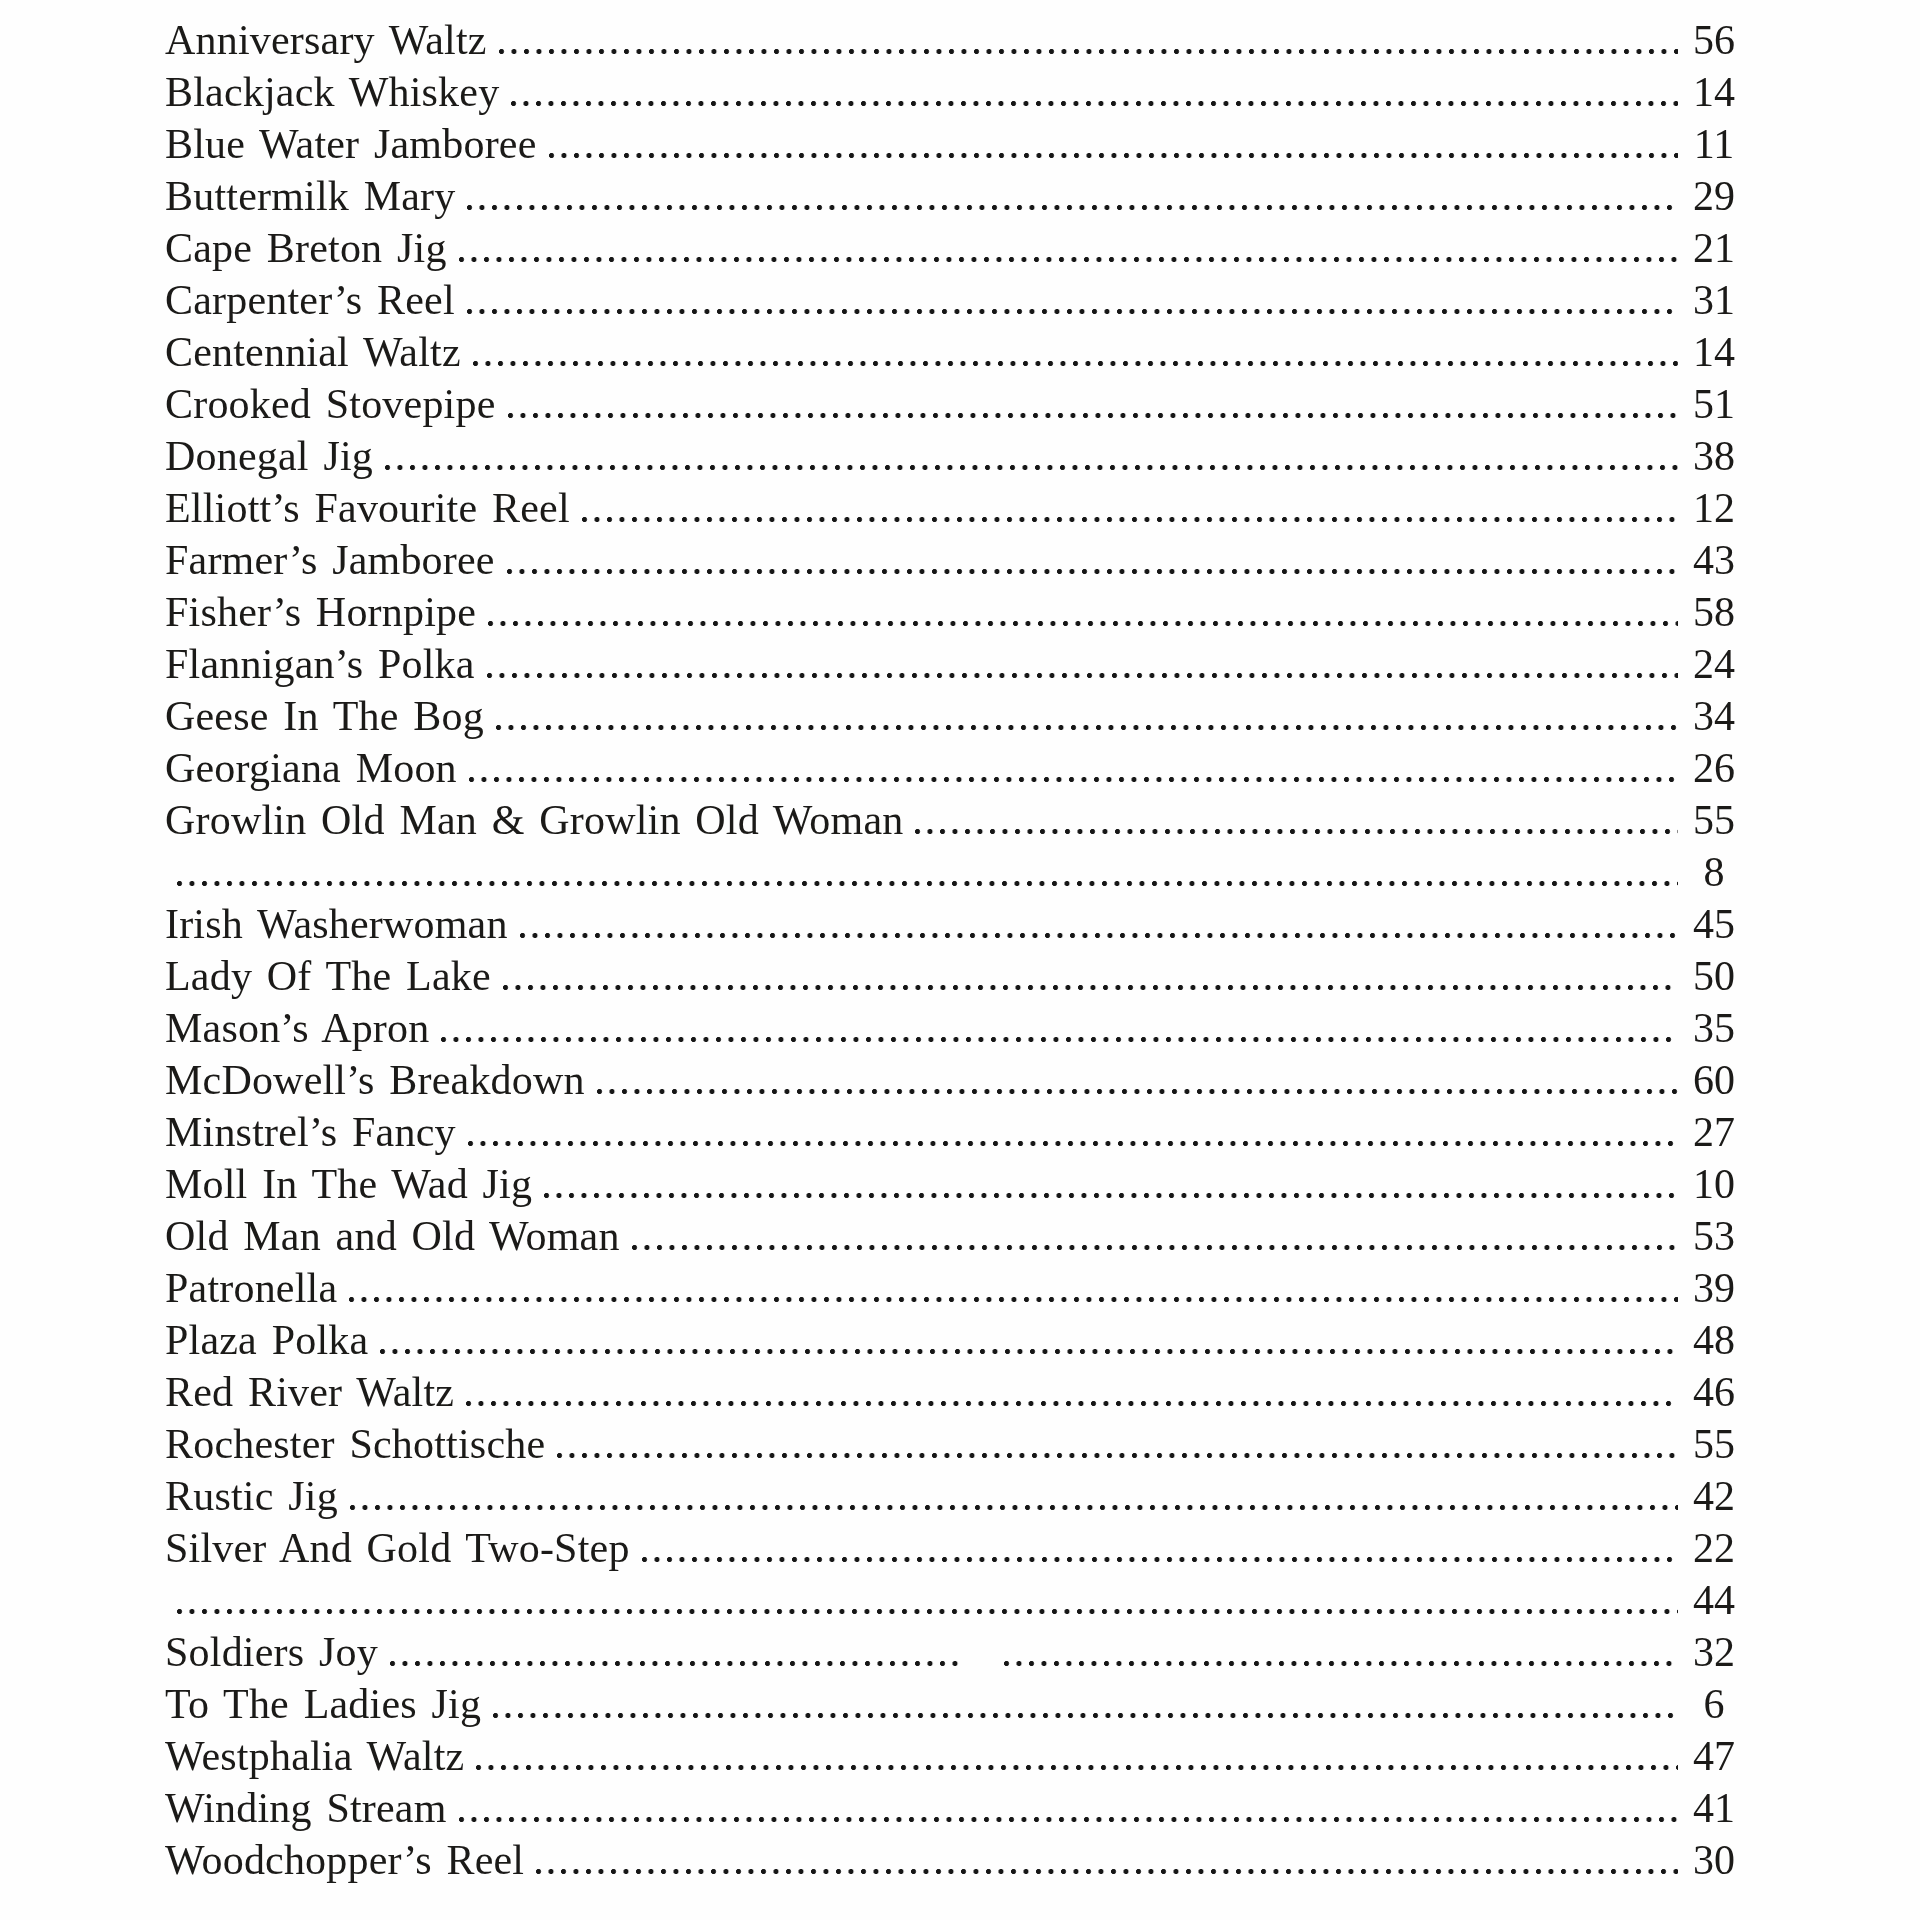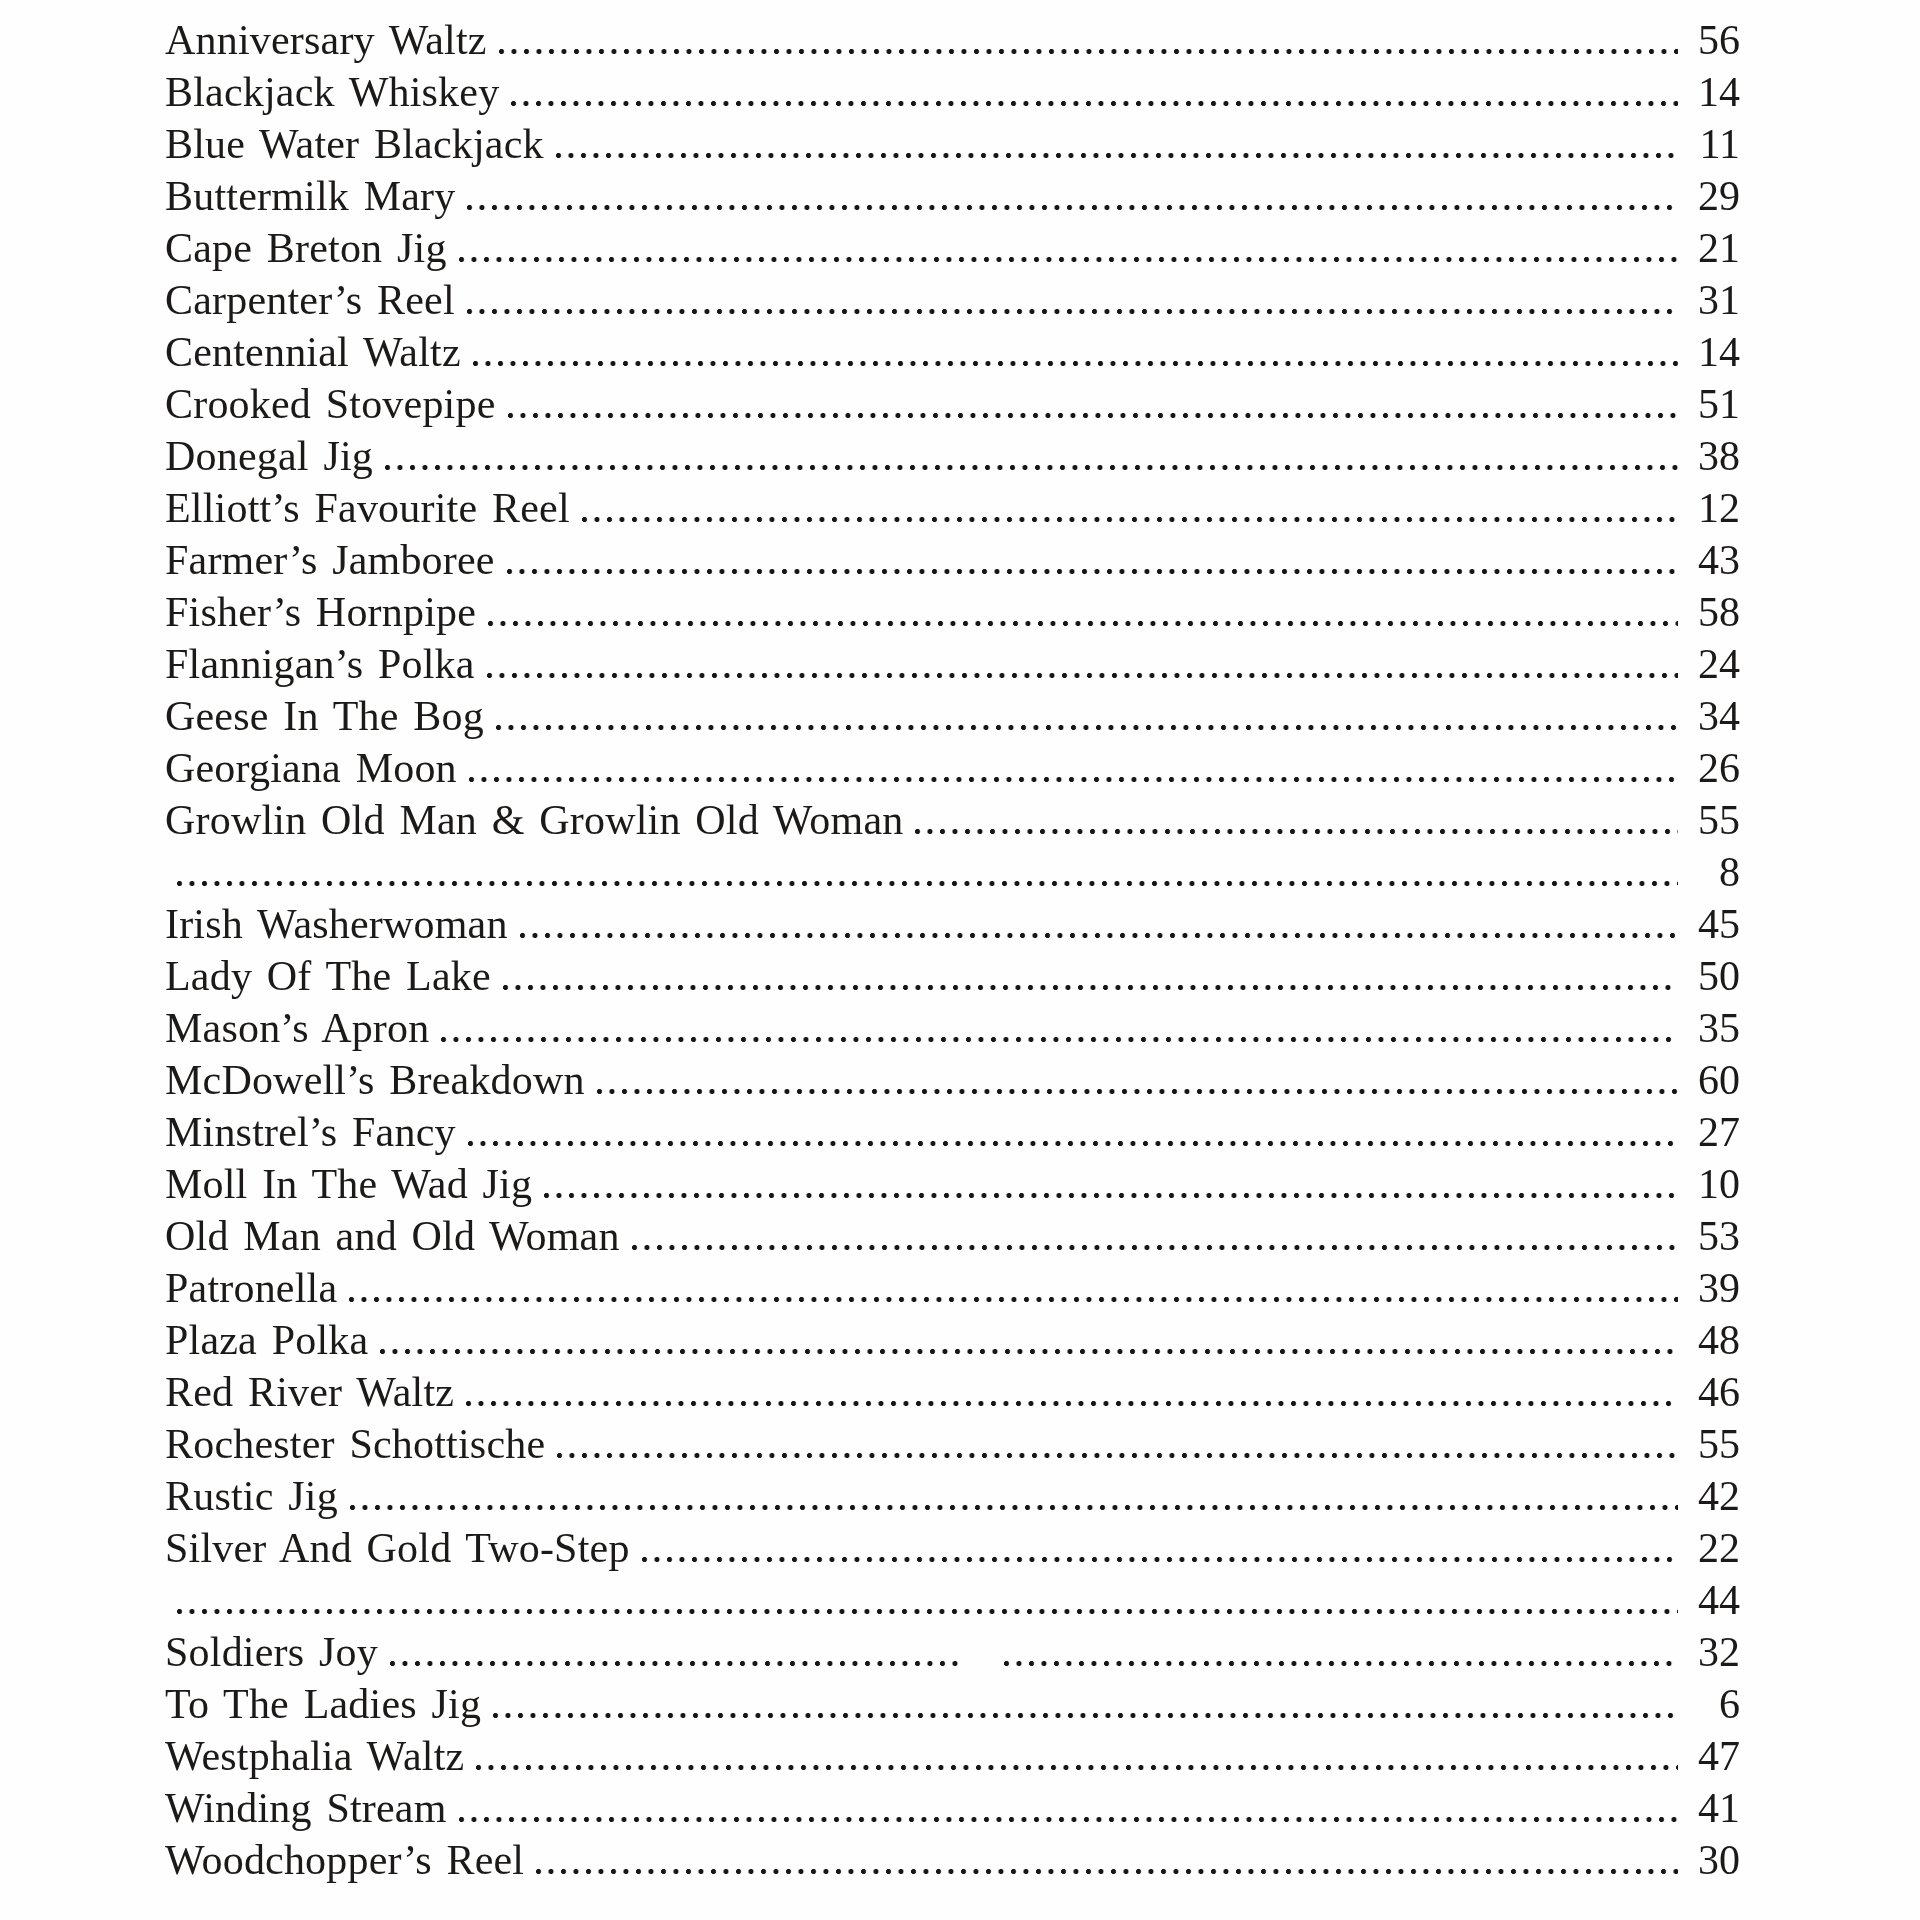--- a/index.html
+++ b/index.html
@@ -46,42 +46,42 @@
   
   .leader.short  { flex: 0.85 1 auto; margin-right: 0; }
   .leader.second { flex: 1 1 auto; margin-left: 0; }
   .leader-gap {
     flex: 0 0 42px;
     height: 1px;
   }
   .num {
     flex: 0 0 auto;
     min-width: 52px;
-    text-align: right;
+    text-align: center;
   }
 </style>
 </head>
 <body>
 
 <div class="page">
   <div class="toc" id="toc-list">
   <div class="row">
     <span class="title">Anniversary Waltz</span>
     <span class="leader"></span>
     <span class="num">56</span>
   </div>
 
   <div class="row">
     <span class="title">Blackjack Whiskey</span>
     <span class="leader"></span>
     <span class="num">14</span>
   </div>
 
   <div class="row">
-    <span class="title">Blue Water Blackjack</span>
+    <span class="title">Blue Water Jamboree</span>
     <span class="leader"></span>
     <span class="num">11</span>
   </div>
 
   <div class="row">
     <span class="title">Buttermilk Mary</span>
     <span class="leader"></span>
     <span class="num">29</span>
   </div>
 

